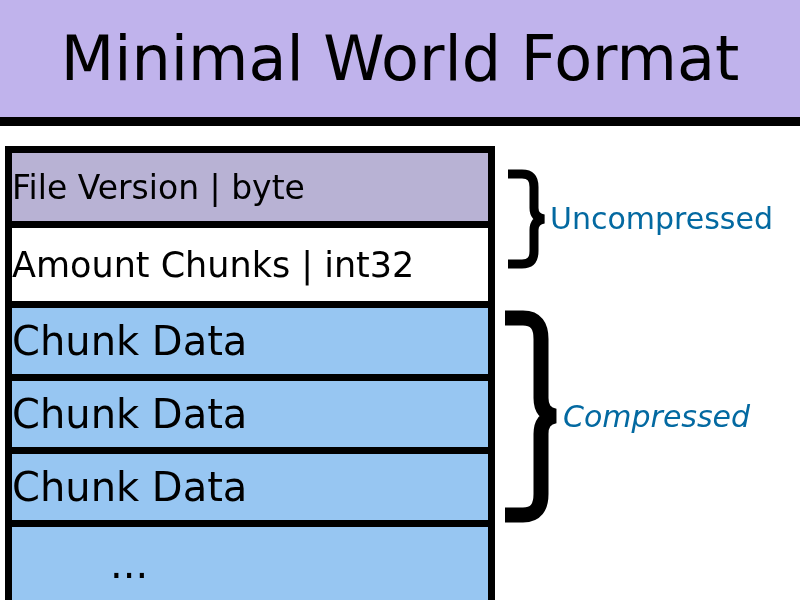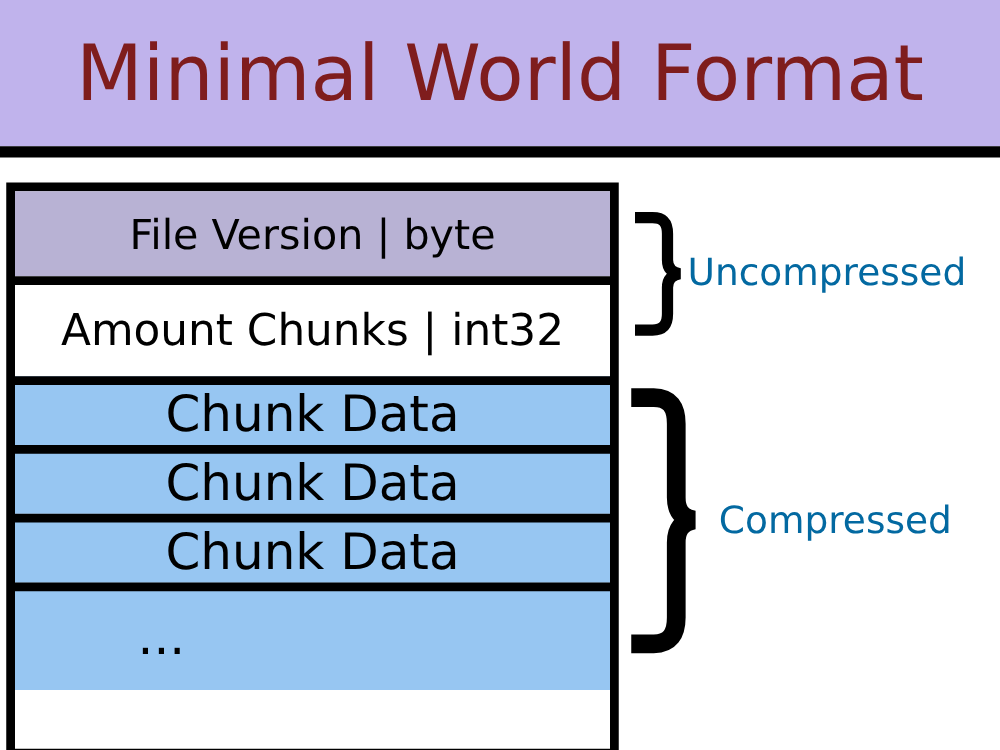--- a/index.html
+++ b/index.html
@@ -23,21 +23,21 @@
     width: 800px;
     height: 117px;
     background: #c0b3ec;
     display: flex;
     align-items: center;
     justify-content: center;
   }
   #title-text {
     font-size: 62px;
     line-height: 1;
-    color: #7f1d1d;
+    color: #000000;
     font-weight: 400;
     letter-spacing: 0px;
     white-space: nowrap;
   }
   #title-rule {
     position: absolute;
     left: 0;
     top: 117px;
     width: 800px;
     height: 9px;
@@ -52,40 +52,39 @@
     width: 490px;
     height: 460px;
     border: 7px solid #000000;
     box-sizing: border-box;
     background: #ffffff;
   }
   .fmt-row {
     box-sizing: border-box;
     display: flex;
     align-items: center;
-    justify-content: center;
     color: #000000;
     width: 100%;
     position: relative;
   }
   .fmt-row + .fmt-row {
     border-top: 7px solid #000000;
   }
   .row-version {
     height: 68px;
     background: #b8b2d4;
     font-size: 33px;
   }
   .row-count {
     height: 80px;
     background: #ffffff;
     font-size: 35px;
   }
   .row-chunk {
-    height: 55px;
+    height: 73px;
     background: #97c6f2;
     font-size: 40px;
   }
   .row-ellipsis {
     height: 86px;
     background: #97c6f2;
     font-size: 40px;
     justify-content: flex-start;
     padding-left: 98px;
     align-items: flex-start;
@@ -117,22 +116,23 @@
   #annotation-uncompressed .ann-label {
     margin-left: 2px;
   }
 
   #annotation-compressed {
     left: 505px;
     top: 310px;
     height: 214px;
   }
   #annotation-compressed .ann-label {
-    margin-left: 16px;
+    margin-left: 4px;
     text-align: center;
+    font-style: italic;
   }
   .ann-line { display: block; }
   .ann-line-2 { text-align: center; }
 </style>
 </head>
 <body>
 
 <div id="title-banner">
   <div id="title-text">Minimal World Format</div>
 </div>

